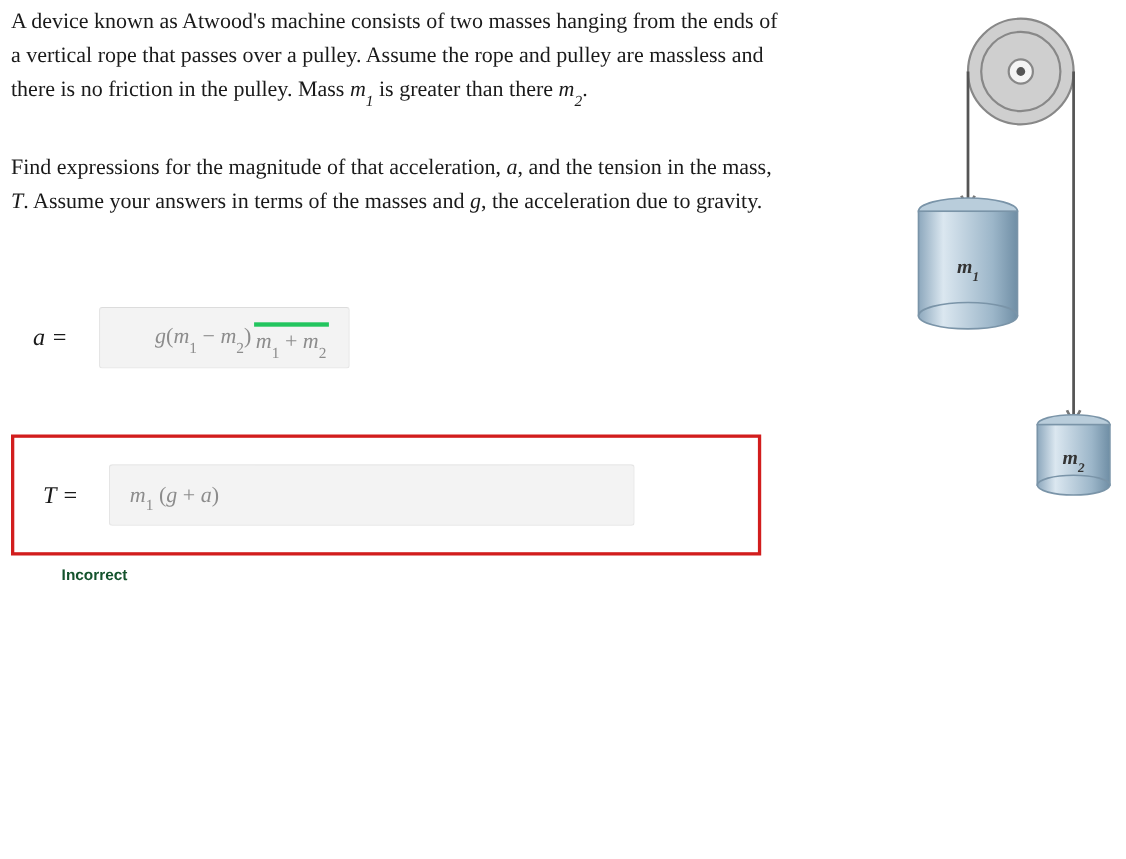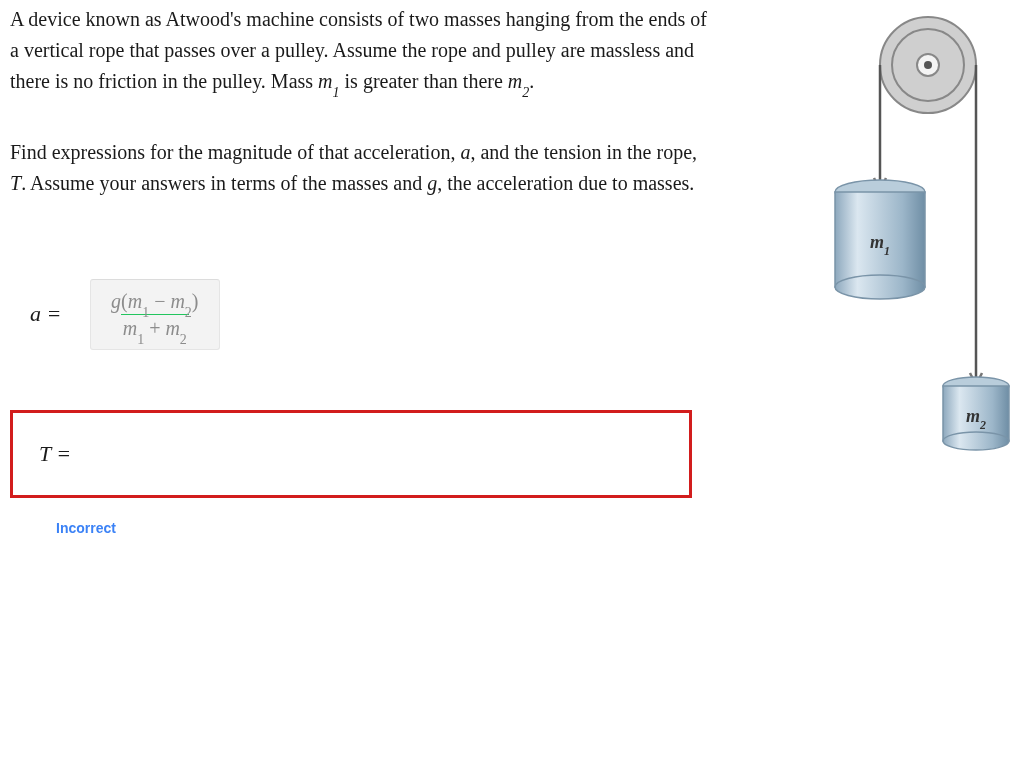--- a/index.html
+++ b/index.html
@@ -47,77 +47,83 @@
   }
   .wide { min-width: 440px; }
   .incorrect-frame {
     border: 3px solid #d21d1d;
     padding: 24px 8px 24px 8px;
     margin-top: 60px;
     width: 660px;
   }
   .incorrect-frame .answer-row { margin: 0 0 0 18px; }
   .incorrect-label {
-    color: #3b82f6;
+    color: #14532d;
     font-family: Arial, Helvetica, sans-serif;
     font-size: 14px;
     font-weight: bold;
-    margin-top: 20px;
+    margin-top: 7px;
     margin-left: 18px;
     padding-left: 28px;
   }
   .frac {
     display: inline-flex;
-    flex-direction: column;
+    flex-direction: row;
     align-items: center;
     vertical-align: middle;
     line-height: 1.1;
+    margin-left: 30px;
   }
   .frac .num { padding: 0 2px 2px 2px; }
-  .frac .den { border-top: 1px solid #22c55e; padding: 2px 2px 0 2px; }
+  .frac .den { border-top: 4px solid #22c55e; padding: 2px 2px 0 2px; }
   sub { font-size: 0.7em; line-height: 0; position: relative; bottom: -0.25em; }
   .ital { font-style: italic; }
   .mlabel {
     font-family: 'Times New Roman', serif;
     font-style: italic;
     font-weight: bold;
     font-size: 18px;
     fill: #333;
   }
 </style>
 </head>
 <body>
 
 <div class="content-col">
 
   <p>
     <span>A device known as Atwood's machine consists of two masses hanging from the ends of a vertical rope that passes over a pulley. Assume the rope and pulley are massless and there is no friction in the pulley. Mass </span><span class="ital"><span>m</span><sub>1</sub></span><span> is greater than there </span><span class="ital"><span>m</span><sub>2</sub></span><span>.</span>
   </p>
 
   <p style="margin-top:40px;">
-    <span>Find expressions for the magnitude of that acceleration, </span><span class="ital">a</span><span>, and the tension in the rope, </span><span class="ital">T</span><span>. Assume your answers in terms of the masses and </span><span class="ital">g</span><span>, the acceleration due to masses.</span>
+    <span>Find expressions for the magnitude of that acceleration, </span><span class="ital">a</span><span>, and the tension in the mass, </span><span class="ital">T</span><span>. Assume your answers in terms of the masses and </span><span class="ital">g</span><span>, the acceleration due to gravity.</span>
   </p>
 
   <div class="answer-row" style="margin-top:80px;">
     <div class="lhs">a =</div>
     <div class="answer-box">
       <span class="frac">
         <span class="num">
           <span class="ital">g</span><span>(</span><span class="ital">m</span><sub>1</sub><span> − </span><span class="ital">m</span><sub>2</sub><span>)</span>
         </span>
         <span class="den">
           <span class="ital">m</span><sub>1</sub><span> + </span><span class="ital">m</span><sub>2</sub>
         </span>
       </span>
     </div>
   </div>
 
   <div class="incorrect-frame">
     <div class="answer-row">
       <div class="lhs">T =</div>
+      <div class="answer-box wide">
+        <span>
+          <span class="ital">m</span><sub>1</sub><span> (</span><span class="ital">g</span><span> + </span><span class="ital">a</span><span>)</span>
+        </span>
+      </div>
     </div>
   </div>
   <div class="incorrect-label">Incorrect</div>
 
 </div>
 
 <div class="figure-col">
   <svg viewBox="0 0 200 460" width="200" height="460">
 
     <circle cx="100" cy="55" r="48" fill="#cfcfcf" stroke="#888" stroke-width="2"></circle>

